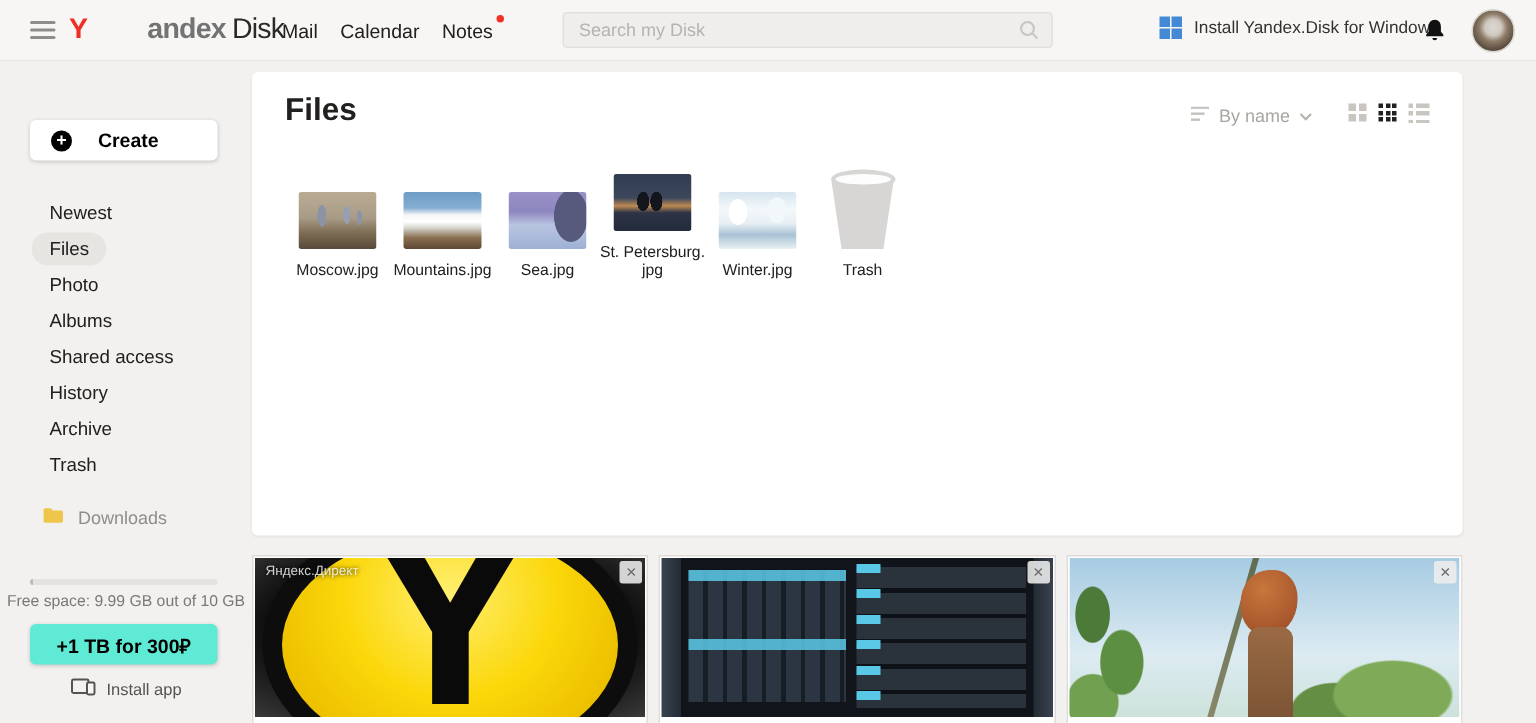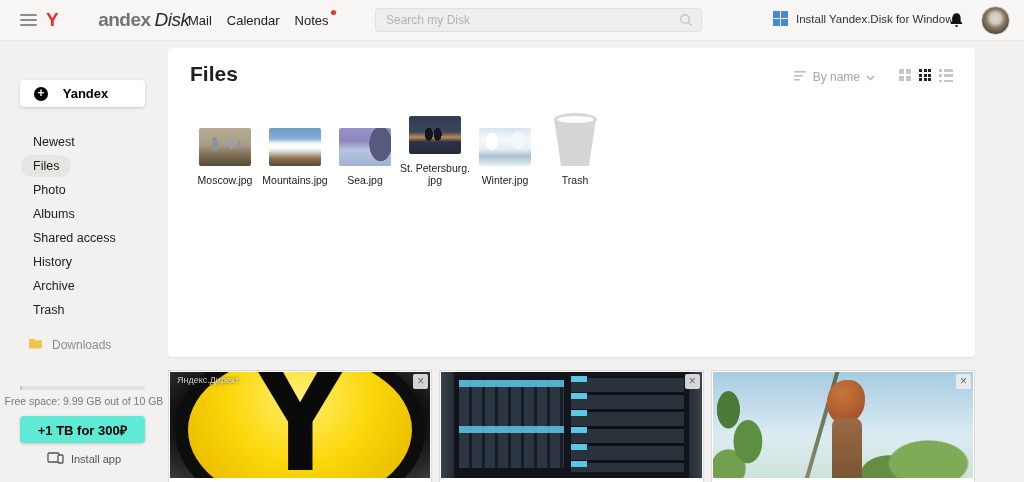--- a/index.html
+++ b/index.html
@@ -11,21 +11,21 @@
 
   
   .header { position:absolute; left:0; top:0; width:1024px; height:41px;
     background:#f7f6f4; border-bottom:1px solid #e9e7e3; z-index:5; }
   .hamburger { position:absolute; left:20px; top:14px; width:17px; height:12px;
     display:flex; flex-direction:column; justify-content:space-between; cursor:pointer; }
   .hamburger span { display:block; height:2px; background:#8f8d89; border-radius:1px; }
   .logo { position:absolute; left:46px; top:9px; font-size:19px; letter-spacing:-0.5px; cursor:pointer; }
   .logo .y { color:#ef2e24; font-weight:bold; }
   .logo .rest { color:#737373; font-weight:bold;margin-left:40px; }
-  .logo .product { color:#2a2927; font-weight:normal; margin-left:4px;font-style:italic; }
+  .logo .product { color:#2a2927; font-weight:normal; margin-left:4px; }
   .topnav { position:absolute; left:188px; top:13px; display:flex; gap:15px; font-size:13px; }
   .topnav .navitem { color:#21201f; cursor:pointer; position:relative; }
   .topnav .dot { position:absolute; right:-7px; top:-3px; width:5px; height:5px;
     border-radius:50%; background:#f03226; }
   .searchbox { position:absolute; left:375px; top:8px; width:327px; height:24px;
     background:#efeeec; border:1px solid #e2e0dd; border-radius:3px; display:flex; align-items:center; }
   .searchbox input { flex:1; border:none; outline:none; background:transparent;
     font-size:12px; color:#444; padding:0 10px; font-family:inherit; }
   .searchbox input::placeholder { color:#b6b3af; }
   .search-ico { margin-right:8px; display:flex; }
@@ -214,21 +214,21 @@
       </svg>
   </span>
   <div class="avatar"></div>
 </div>
 
 <div class="sidebar">
   <button class="btn btn-create">
     <span class="btn-ico">
         <span class="plus-circle">+</span>
       </span>
-    <span class="btn-label">Yandex</span>
+    <span class="btn-label">Create</span>
   </button>
 
   <ul class="navlist">
     <li>
         <span class="pill">Newest</span>
       </li>
     <li class="active">
         <span class="pill">Files</span>
       </li>
     <li>

